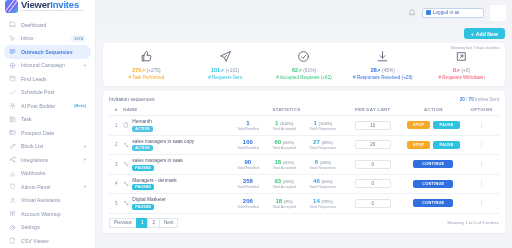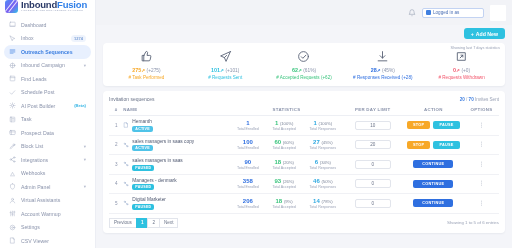--- a/index.html
+++ b/index.html
@@ -213,21 +213,21 @@
 </head>
 <body>
 
 <div class="app">
 
   <aside class="sidebar">
     <div class="brand">
       <div class="brand-mark"></div>
       <div class="brand-text">
         <div class="brand-title">
-          <span class="b1">Inbound</span><span class="b2">Fusion</span>
+          <span class="b1">Viewer</span><span class="b2">Invites</span>
         </div>
         <div class="brand-sub">LINKEDIN SALES ENGAGEMENT PLATFORM</div>
       </div>
     </div>
 
     <nav class="nav" id="nav">
         <div class="nav-item">
           <span class="nav-ico">
             <svg viewBox="0 0 24 24" fill="none" stroke="currentColor" stroke-width="1.7" stroke-linecap="round" stroke-linejoin="round">
               <rect x="3" y="4" width="18" height="14" rx="2"></rect>

